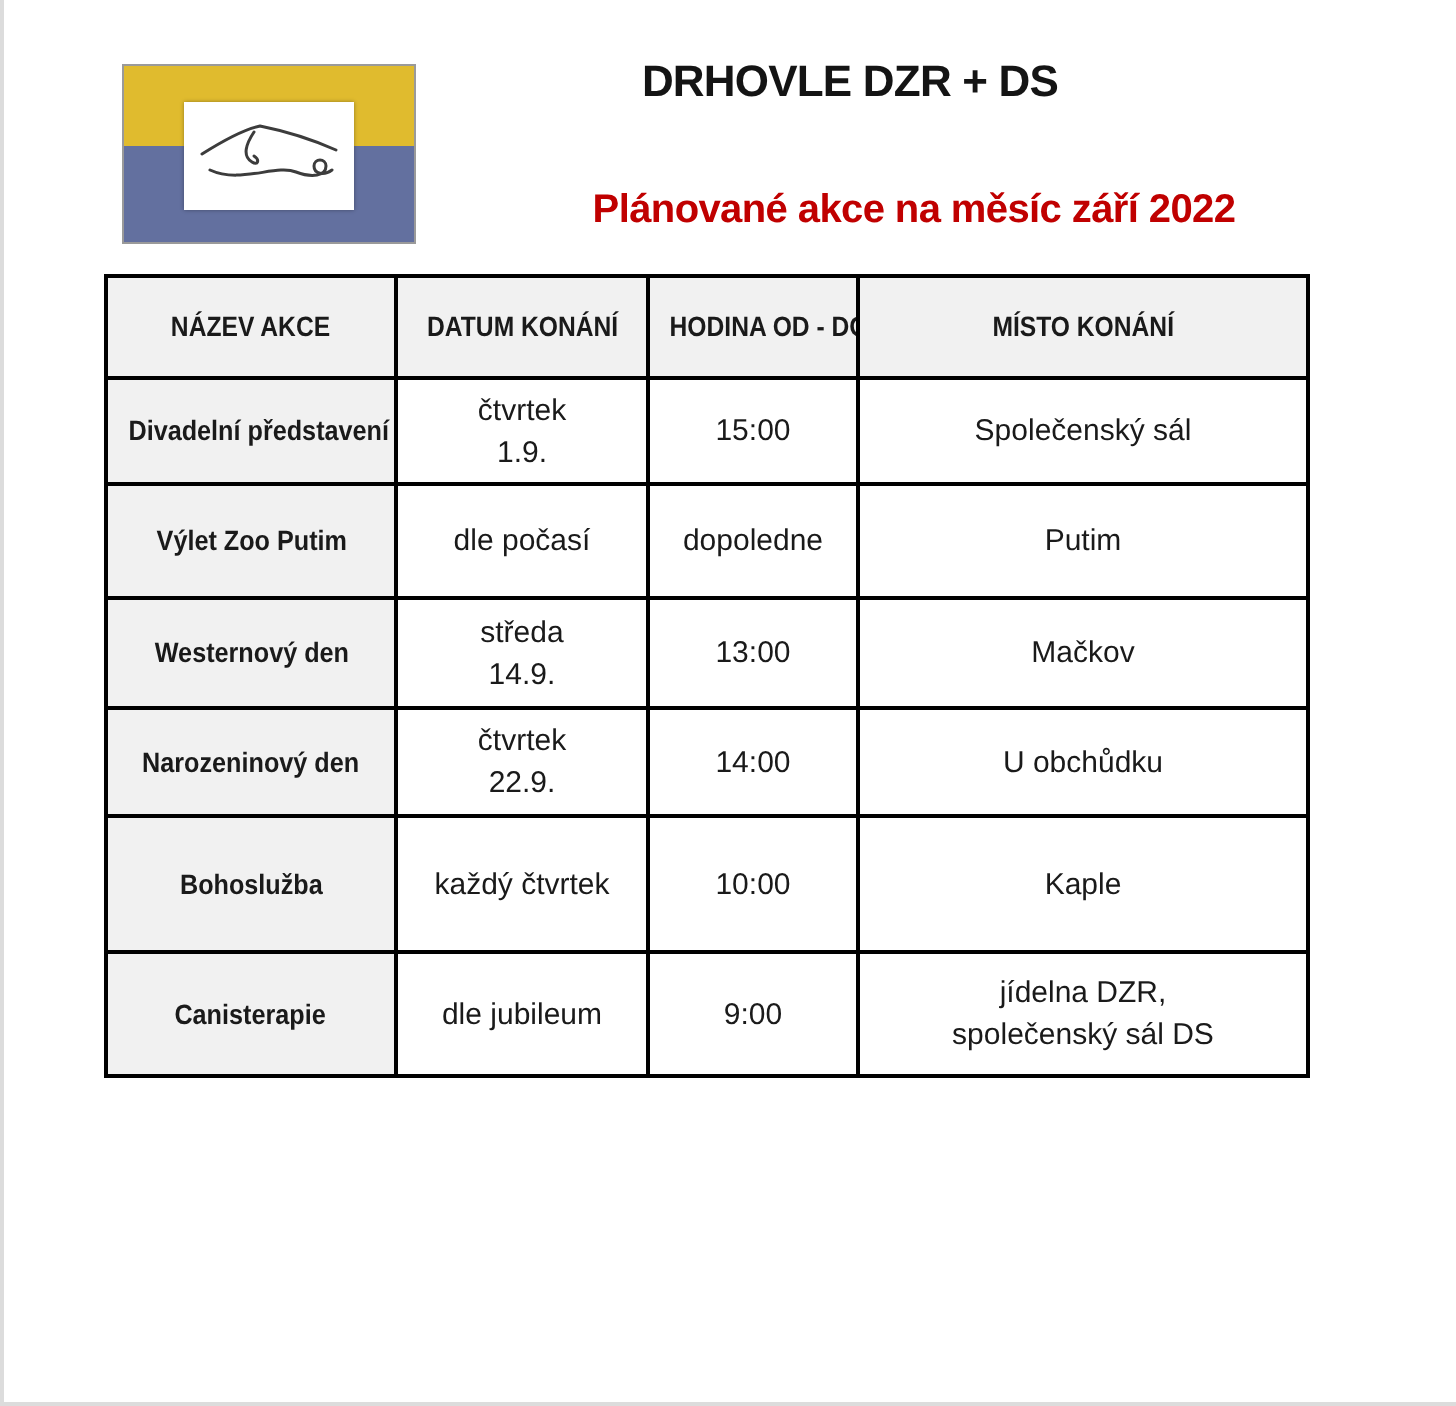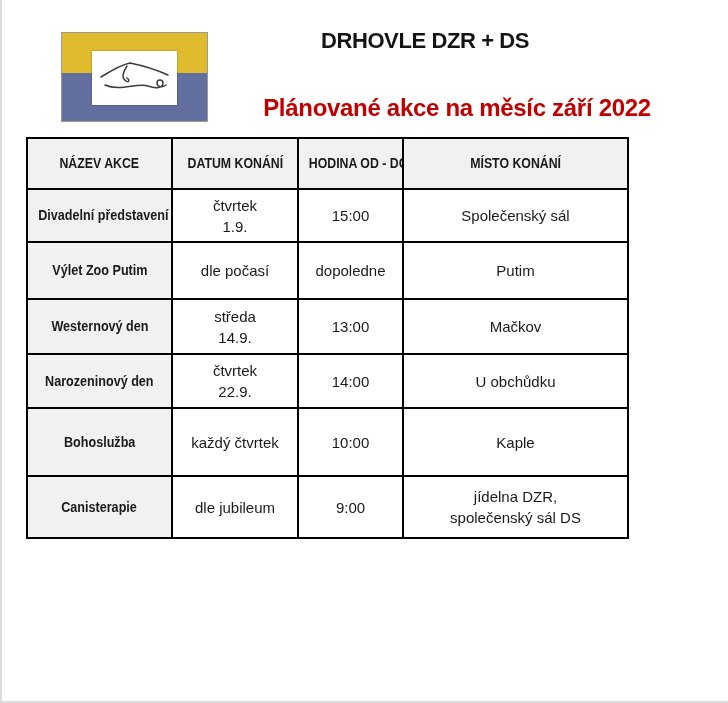--- a/index.html
+++ b/index.html
@@ -35,27 +35,27 @@
   
   .title {
     position: absolute; left: 205px; top: 26px; width: 440px;
     text-align: center;
     font-size: 22px; font-weight: bold; letter-spacing: -0.4px;
     line-height: 29px; color: #141414;
   }
   .subtitle {
     position: absolute; left: 237px; top: 94px; width: 440px;
     text-align: center;
-    font-size: 24px; font-weight: bold; letter-spacing: -0.3px;
+    font-size: 20px; font-weight: bold; letter-spacing: -0.3px;
     color: var(--accent-red);
   }
 
   
   table.events {
-    position: absolute; left: 26px; top: 137px;
+    position: absolute; left: 52px; top: 137px;
     width: 601px;
     border-collapse: collapse;
     table-layout: fixed;
   }
   .events th, .events td {
     border: 2px solid var(--border-color);
     text-align: center;
     vertical-align: middle;
     padding: 0 3px;
     overflow: hidden;

